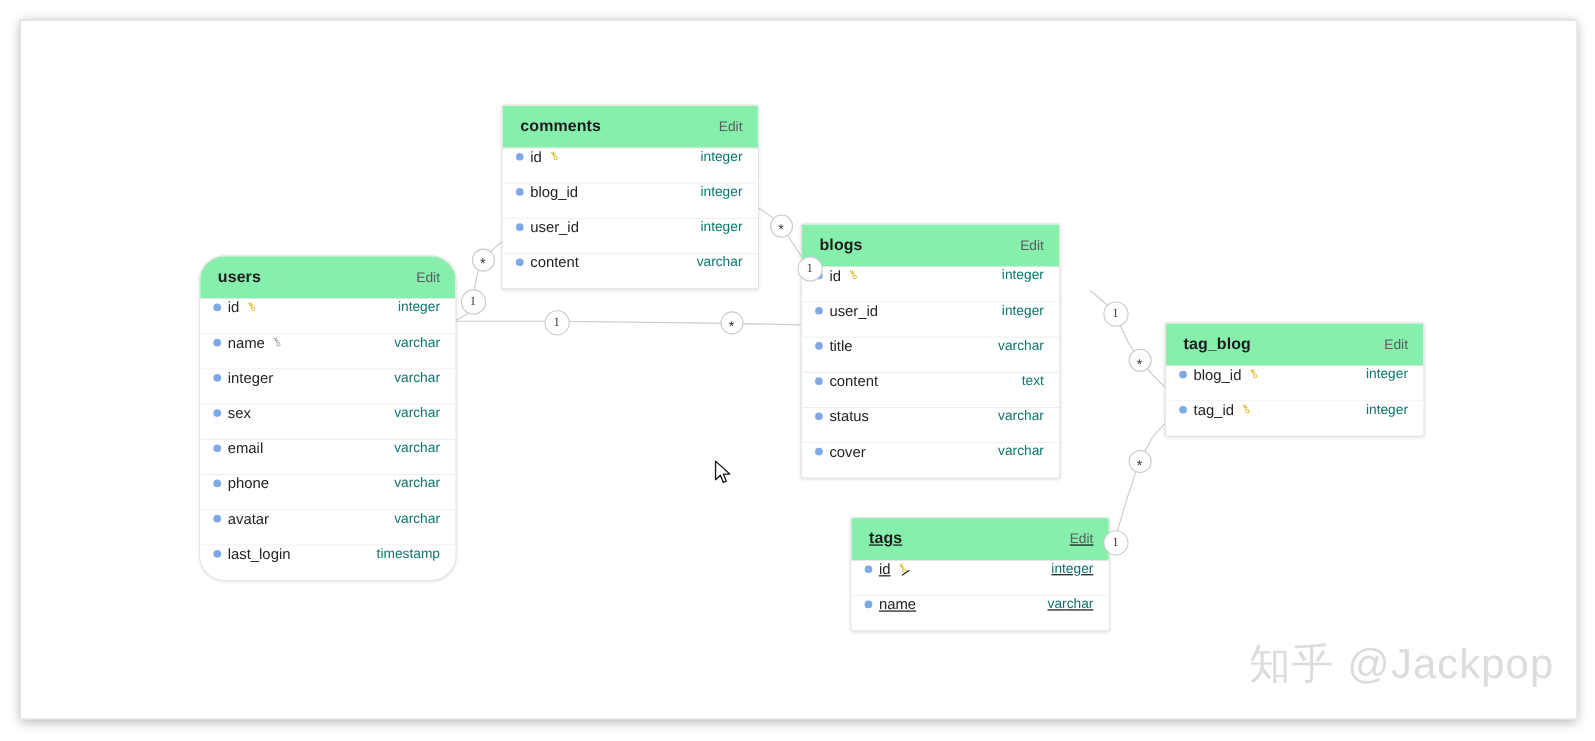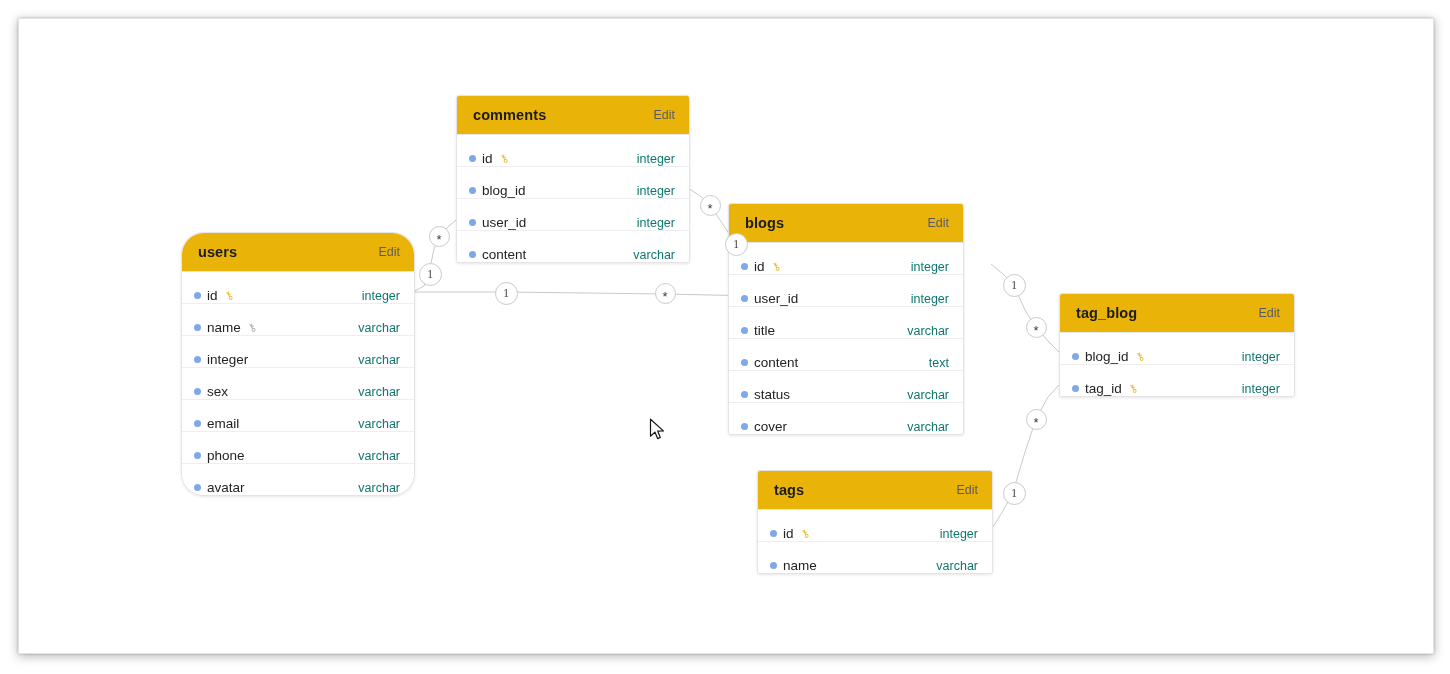--- a/index.html
+++ b/index.html
@@ -43,39 +43,39 @@
     background: #ffffff;
     border: 1px solid #e4e4e6;
     border-radius: 3px;
     box-shadow: 0 1px 3px rgba(0,0,0,0.10);
     overflow: hidden;
   }
   .table-header {
     display: flex;
     align-items: center;
     justify-content: space-between;
-    background: #eab308;
+    background: #86efac;
     border-bottom: 1px solid #e7e7e9;
     padding: 10px 14px 10px 16px;
     height: 18px;
   }
   .table-title {
     font-size: 14.5px;
     font-weight: bold;
     color: #1c1c1e;
     letter-spacing: 0.1px;
   }
   .table-edit {
     font-size: 12.5px;
     color: #5b5b63;
     cursor: pointer;
   }
   .field-row {
     display: flex;
-    align-items: flex-end;
+    align-items: flex-start;
     justify-content: space-between;
     padding: 0 14px 0 12px;
     height: 31px;
     border-bottom: 1px solid #eeeef0;
     background: #ffffff;
     gap: 31px;
   }
   .field-row:last-child { border-bottom: none; }
   .field-left {
     display: flex;
@@ -219,20 +219,27 @@
             </div>
             <span class="field-type">varchar</span>
           </div>
           <div class="field-row">
             <div class="field-left">
               <span class="dot"></span>
               <span class="field-name">avatar</span>
             </div>
             <span class="field-type">varchar</span>
           </div>
+          <div class="field-row">
+            <div class="field-left">
+              <span class="dot"></span>
+              <span class="field-name">last_login</span>
+            </div>
+            <span class="field-type">timestamp</span>
+          </div>
         </div>
         <div class="table-card" style="left: 437px; top: 76px; width: 232px;">
           <div class="table-header">
             <span class="table-title">comments</span>
             <span class="table-edit">Edit</span>
           </div>
           <div class="field-row">
             <div class="field-left">
               <span class="dot"></span>
               <span class="field-name">id</span>
@@ -304,21 +311,21 @@
             <span class="field-type">varchar</span>
           </div>
           <div class="field-row">
             <div class="field-left">
               <span class="dot"></span>
               <span class="field-name">cover</span>
             </div>
             <span class="field-type">varchar</span>
           </div>
         </div>
-        <div class="table-card" style="left: 738px; top: 451px; width: 234px;">
+        <div class="table-card" style="left: 754px; top: 451px; width: 234px; text-decoration: underline;">
           <div class="table-header">
             <span class="table-title">tags</span>
             <span class="table-edit">Edit</span>
           </div>
           <div class="field-row">
             <div class="field-left">
               <span class="dot"></span>
               <span class="field-name">id</span>
               <span class="key pk">⚷</span>
             </div>
@@ -361,19 +368,20 @@
         <div class="card-badge star" style="left: 691px; top: 186px;">*</div>
         <div class="card-badge" style="left: 716px; top: 224px;">1</div>
         <div class="card-badge" style="left: 486px; top: 273px;">1</div>
         <div class="card-badge star" style="left: 646px; top: 274px;">*</div>
         <div class="card-badge" style="left: 994px; top: 265px;">1</div>
         <div class="card-badge star" style="left: 1017px; top: 308px;">*</div>
         <div class="card-badge star" style="left: 1017px; top: 400px;">*</div>
         <div class="card-badge" style="left: 994px; top: 473px;">1</div>
       </div>
 
+    <div id="watermark">知乎 @Jackpop</div>
 
     <svg id="cursor" viewBox="0 0 18 24" xmlns="http://www.w3.org/2000/svg" style="left: 630px; top: 399px;">
       <path d="M1.5 1.2 L1.5 18.2 L5.9 14.1 L8.6 20.6 L11.3 19.4 L8.7 13.1 L14.4 12.9 Z" fill="#ffffff" stroke="#16161a" stroke-width="1.2" stroke-linejoin="round"></path>
     </svg>
 
   </div>
 </div>
 
 </body></html>

